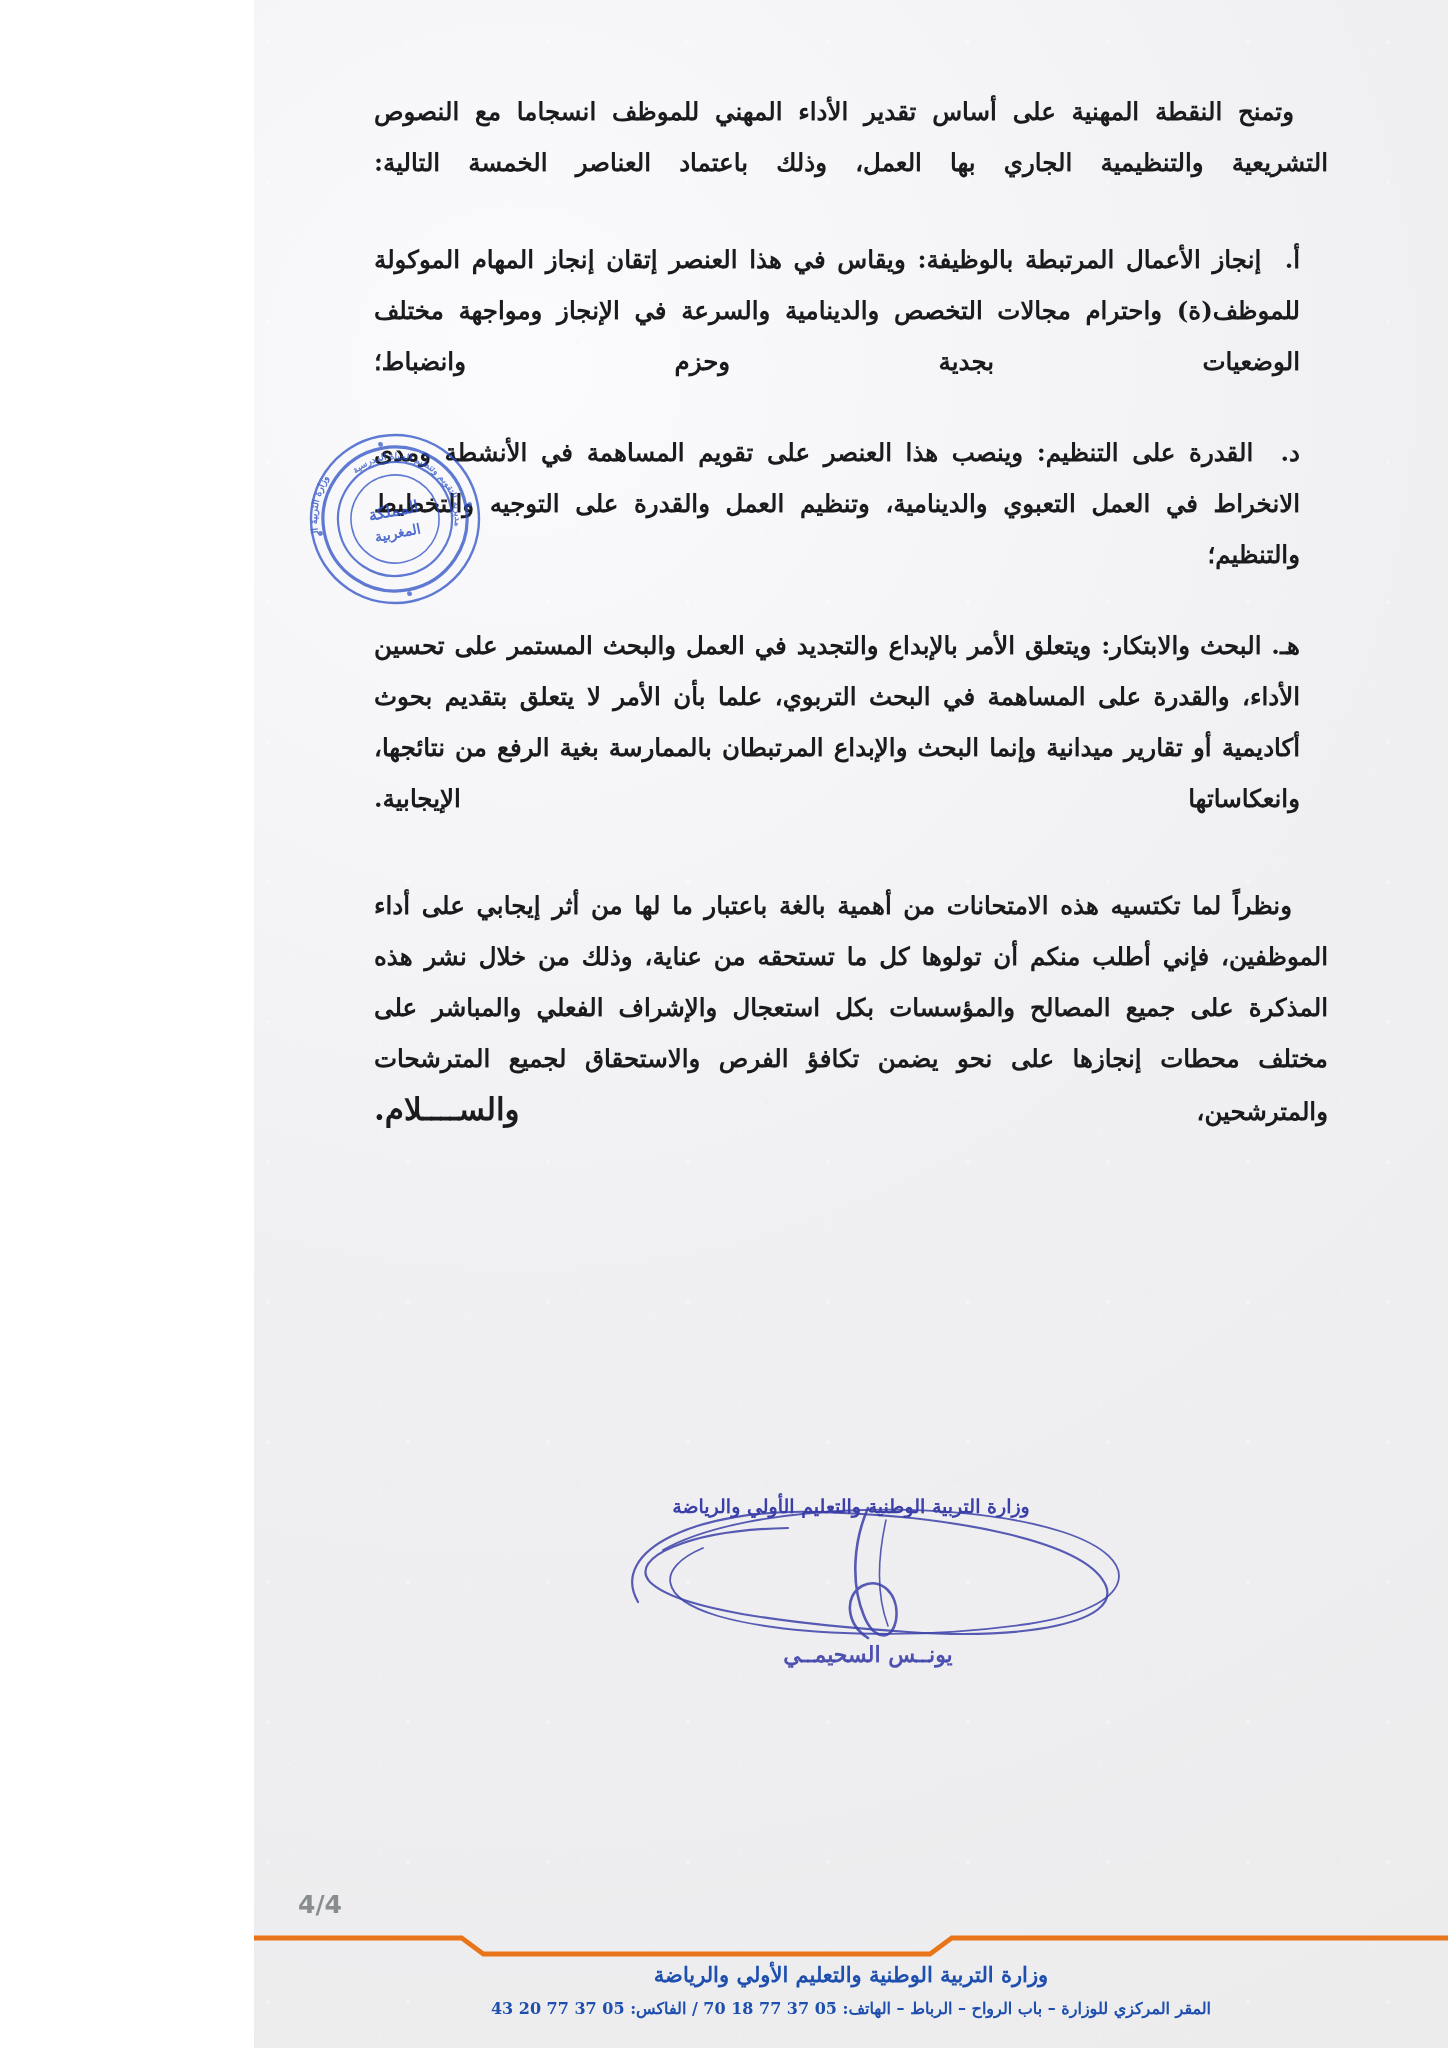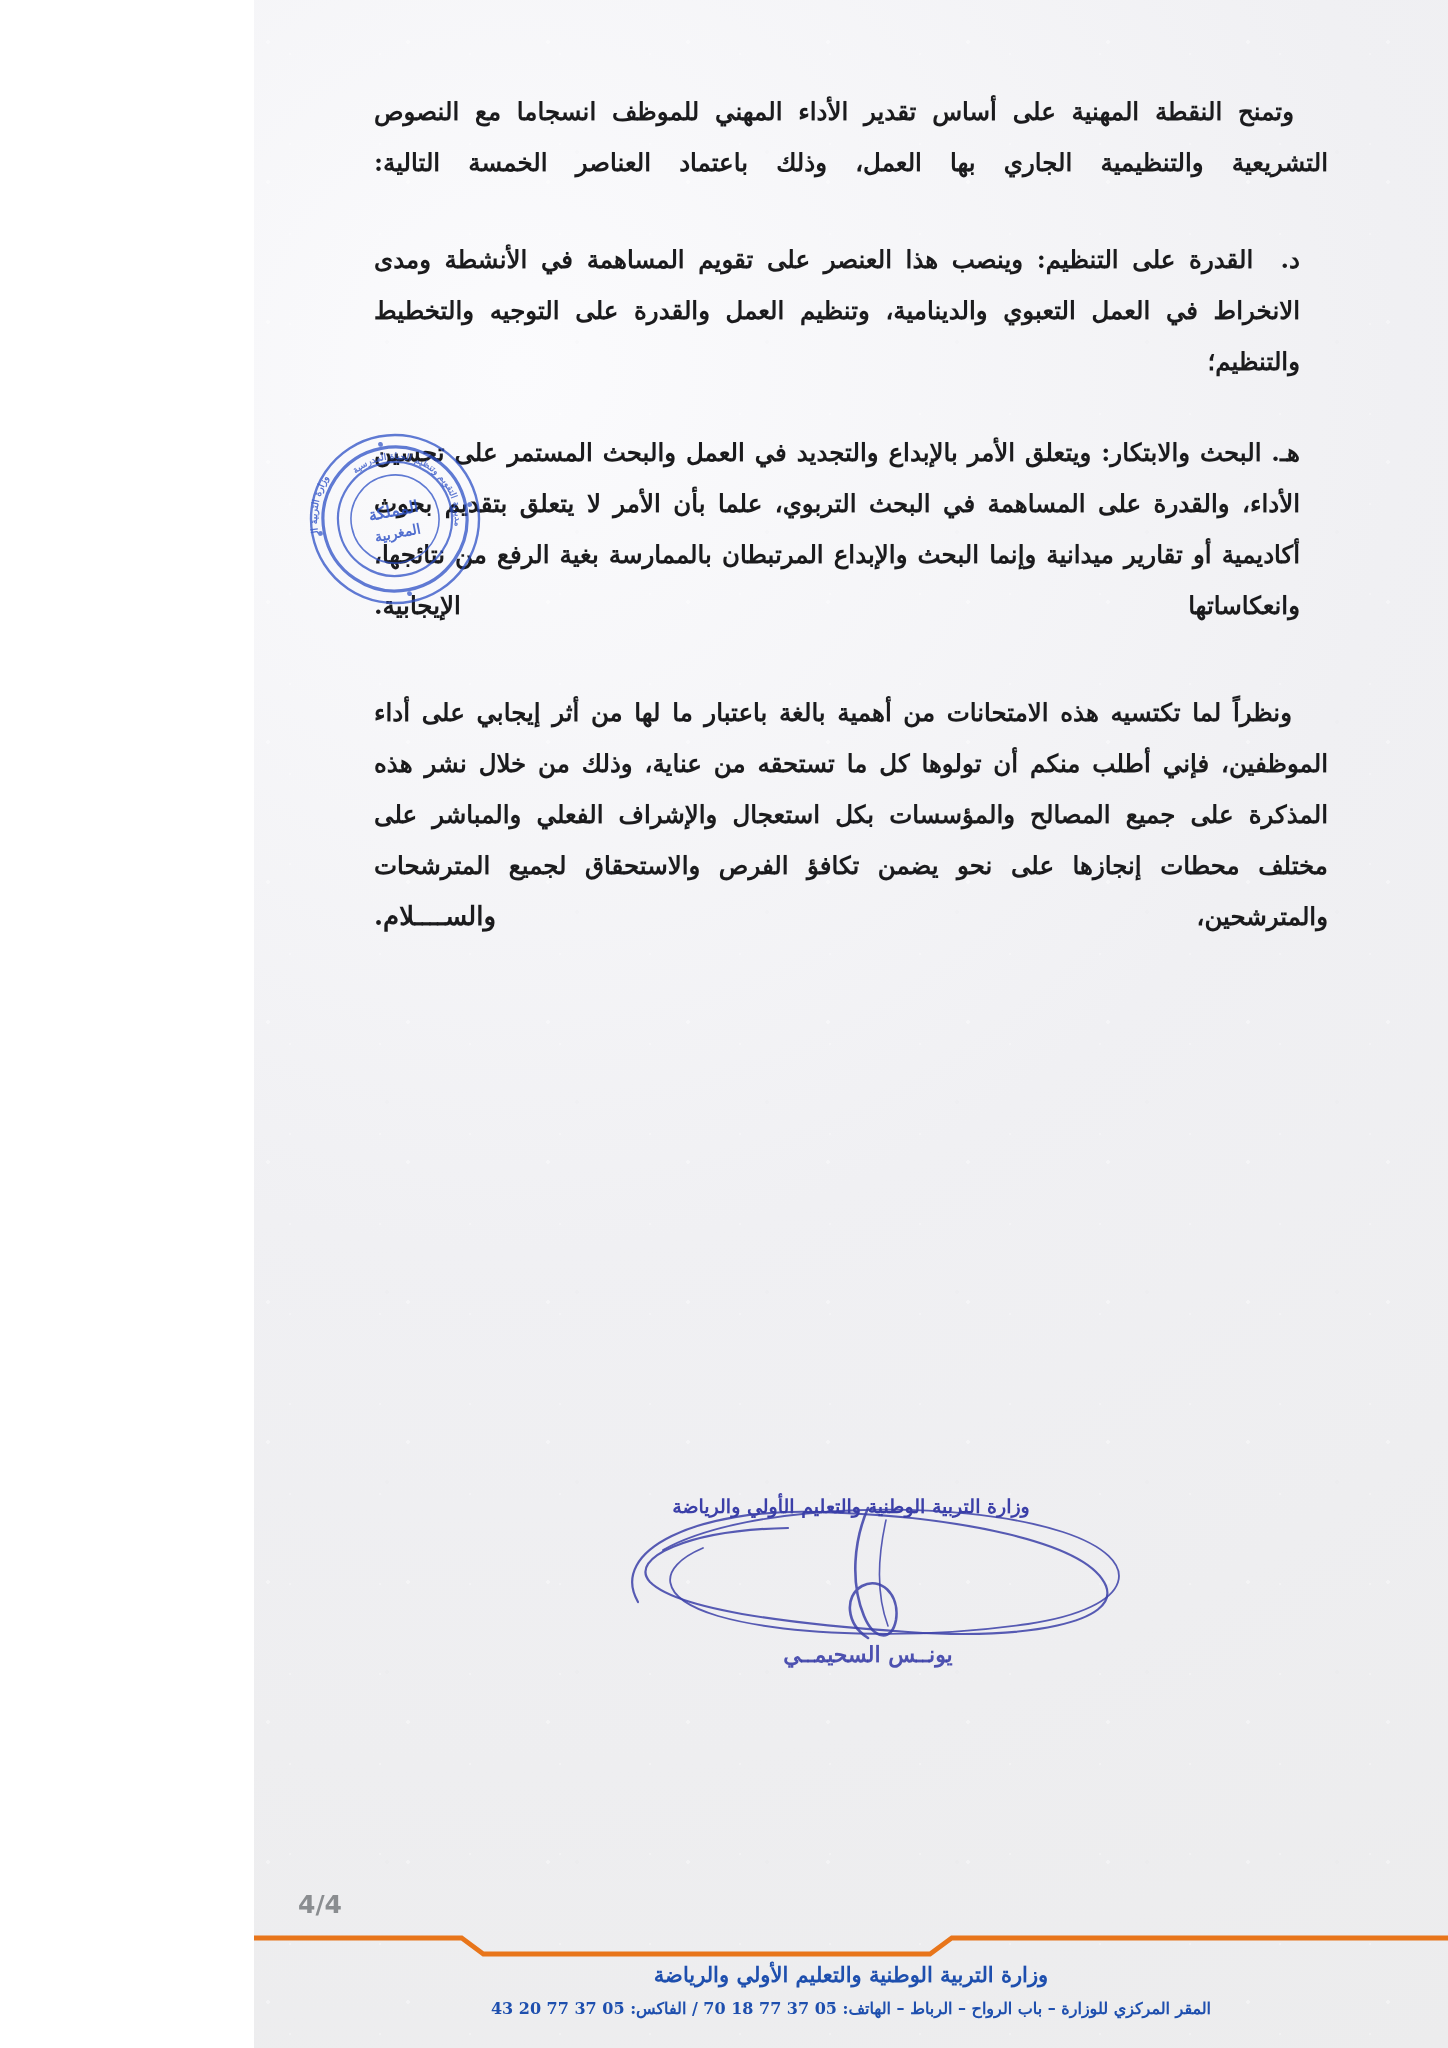--- a/index.html
+++ b/index.html
@@ -67,21 +67,21 @@
   }
   .lead {
     font-weight: 800;
   }
   p.closing {
     text-indent: 36px;
     margin-top: 56px;
   }
   p.closing .salam {
     font-weight: 800;
-    font-size: 26px;
+    font-size: 31px;
   }
 
   
   .stamp {
     position: absolute;
     left: 46px;
     top: 424px;
     width: 190px;
     height: 190px;
     transform: rotate(-11deg);
@@ -163,20 +163,23 @@
 </head>
 <body>
 
 <div class="page">
   <div class="grain"></div>
 
   <div class="content">
 
     <p class="para intro">وتمنح النقطة المهنية على أساس تقدير الأداء المهني للموظف انسجاما مع النصوص التشريعية والتنظيمية الجاري بها العمل، وذلك باعتماد العناصر الخمسة التالية:</p>
 
+    <p class="para item">
+      <span class="marker">أ.</span>&nbsp;&nbsp;<span class="lead">إنجاز الأعمال المرتبطة بالوظيفة:</span><span> ويقاس في هذا العنصر إتقان إنجاز المهام الموكولة للموظف(ة) واحترام مجالات التخصص والدينامية والسرعة في الإنجاز ومواجهة مختلف الوضعيات بجدية وحزم وانضباط؛</span>
+    </p>
 
 
 
     <p class="para item">
       <span class="marker">د.</span>&nbsp;&nbsp;<span class="lead">القدرة على التنظيم:</span><span> وينصب هذا العنصر على تقويم المساهمة في الأنشطة ومدى الانخراط في العمل التعبوي والدينامية، وتنظيم العمل والقدرة على التوجيه والتخطيط والتنظيم؛</span>
     </p>
 
     <p class="para item">
       <span class="marker">هـ.</span>&nbsp;<span class="lead">البحث والابتكار:</span><span> ويتعلق الأمر بالإبداع والتجديد في العمل والبحث المستمر على تحسين الأداء، والقدرة على المساهمة في البحث التربوي، علما بأن الأمر لا يتعلق بتقديم بحوث أكاديمية أو تقارير ميدانية وإنما البحث والإبداع المرتبطان بالممارسة بغية الرفع من نتائجها، وانعكاساتها الإيجابية.</span>
     </p>

